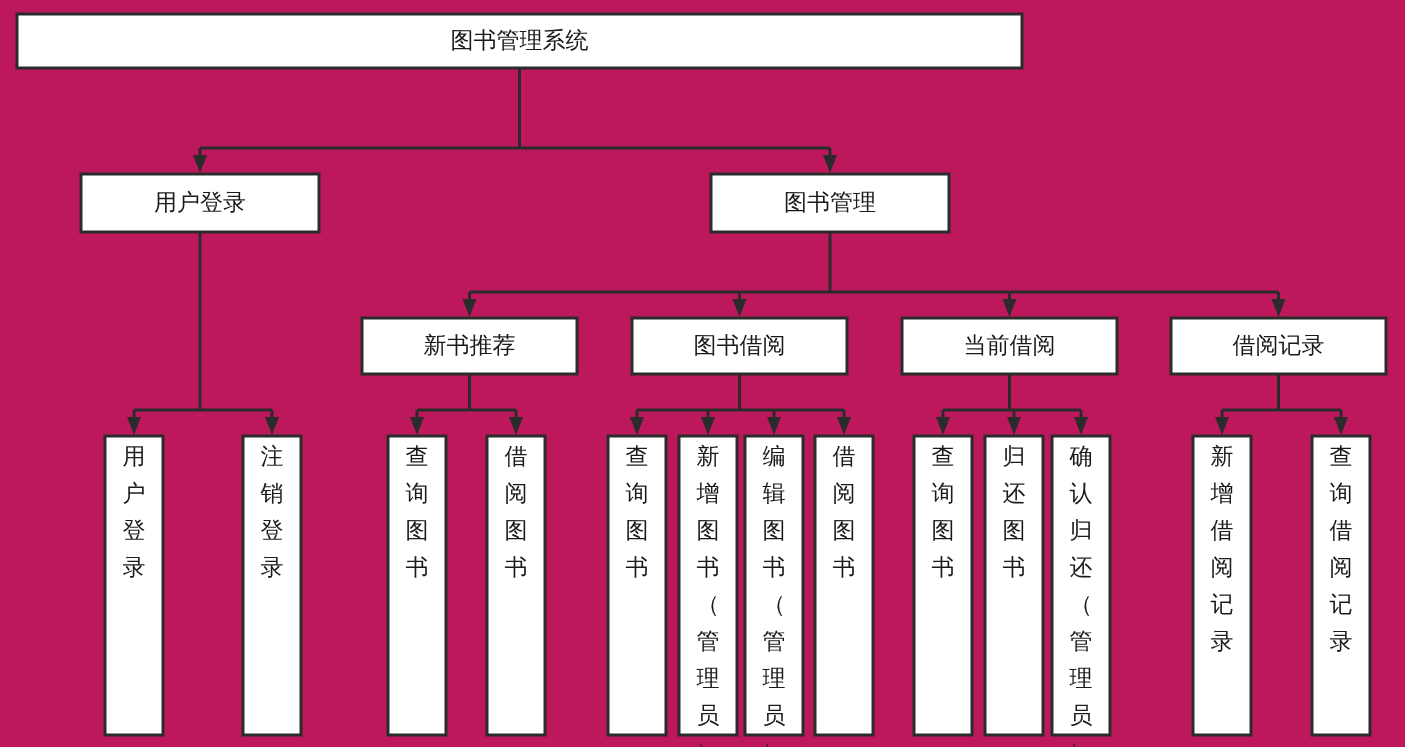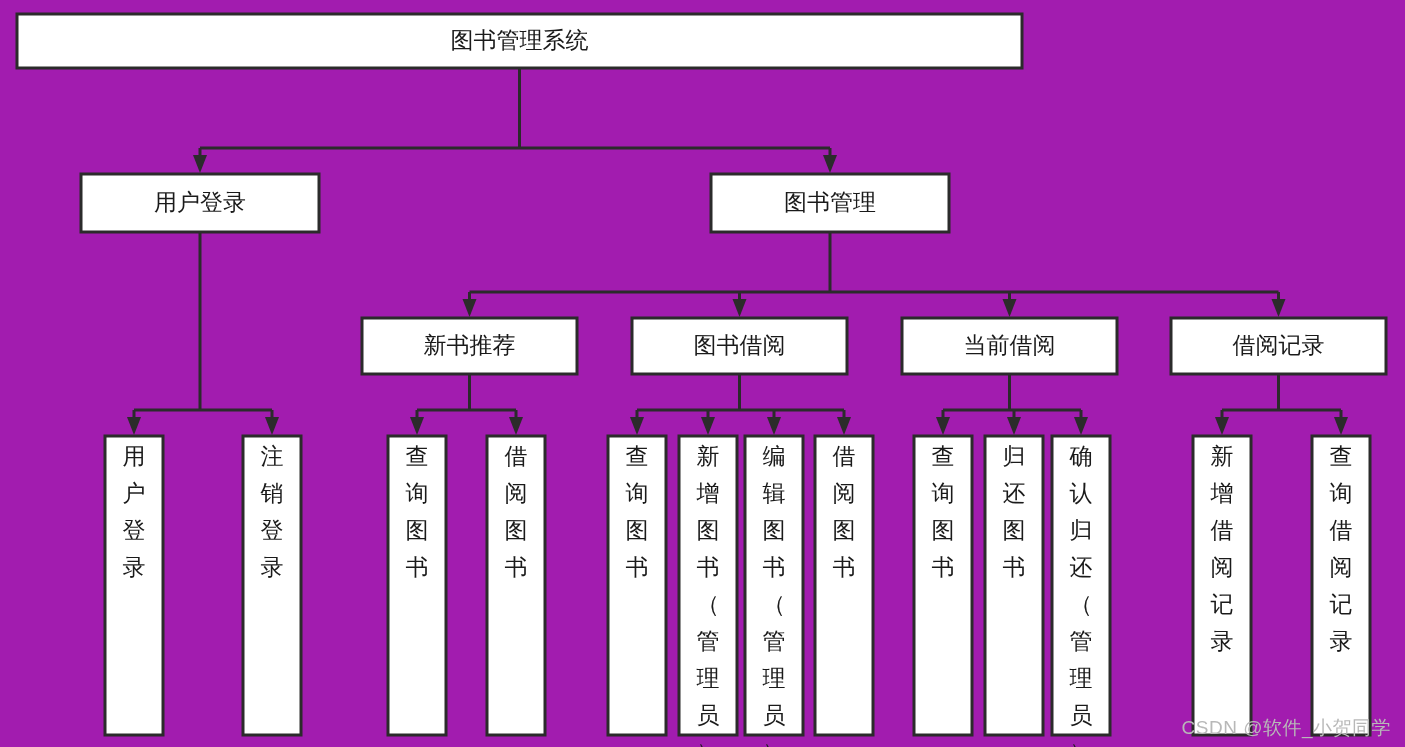--- a/index.html
+++ b/index.html
@@ -10,21 +10,21 @@
   body {
     width: 1405px;
     height: 747px;
     overflow: hidden;
     font-family: "Liberation Sans", "DejaVu Sans", sans-serif;
   }
   #diagram-root {
     position: relative;
     width: 1405px;
     height: 747px;
-    background: #a21caf;
+    background: #be185d;
   }
   svg#tree-svg {
     position: absolute;
     top: 0;
     left: 0;
     width: 1405px;
     height: 747px;
     display: block;
   }
   .node-box {
@@ -204,15 +204,14 @@
           <rect x="1193" y="436" width="58" height="299" class="node-box"></rect>
           <text x="1222" y="464" class="node-label-v"><tspan x="1222" dy="0">新</tspan><tspan x="1222" dy="37">增</tspan><tspan x="1222" dy="37">借</tspan><tspan x="1222" dy="37">阅</tspan><tspan x="1222" dy="37">记</tspan><tspan x="1222" dy="37">录</tspan></text>
         </g>
         <g>
           <rect x="1312" y="436" width="58" height="299" class="node-box"></rect>
           <text x="1341" y="464" class="node-label-v"><tspan x="1341" dy="0">查</tspan><tspan x="1341" dy="37">询</tspan><tspan x="1341" dy="37">借</tspan><tspan x="1341" dy="37">阅</tspan><tspan x="1341" dy="37">记</tspan><tspan x="1341" dy="37">录</tspan></text>
         </g>
       </g>
   </svg>
 
-  <div class="watermark-text">CSDN @软件_小贺同学</div>
 
 </div>
 
 </body></html>

